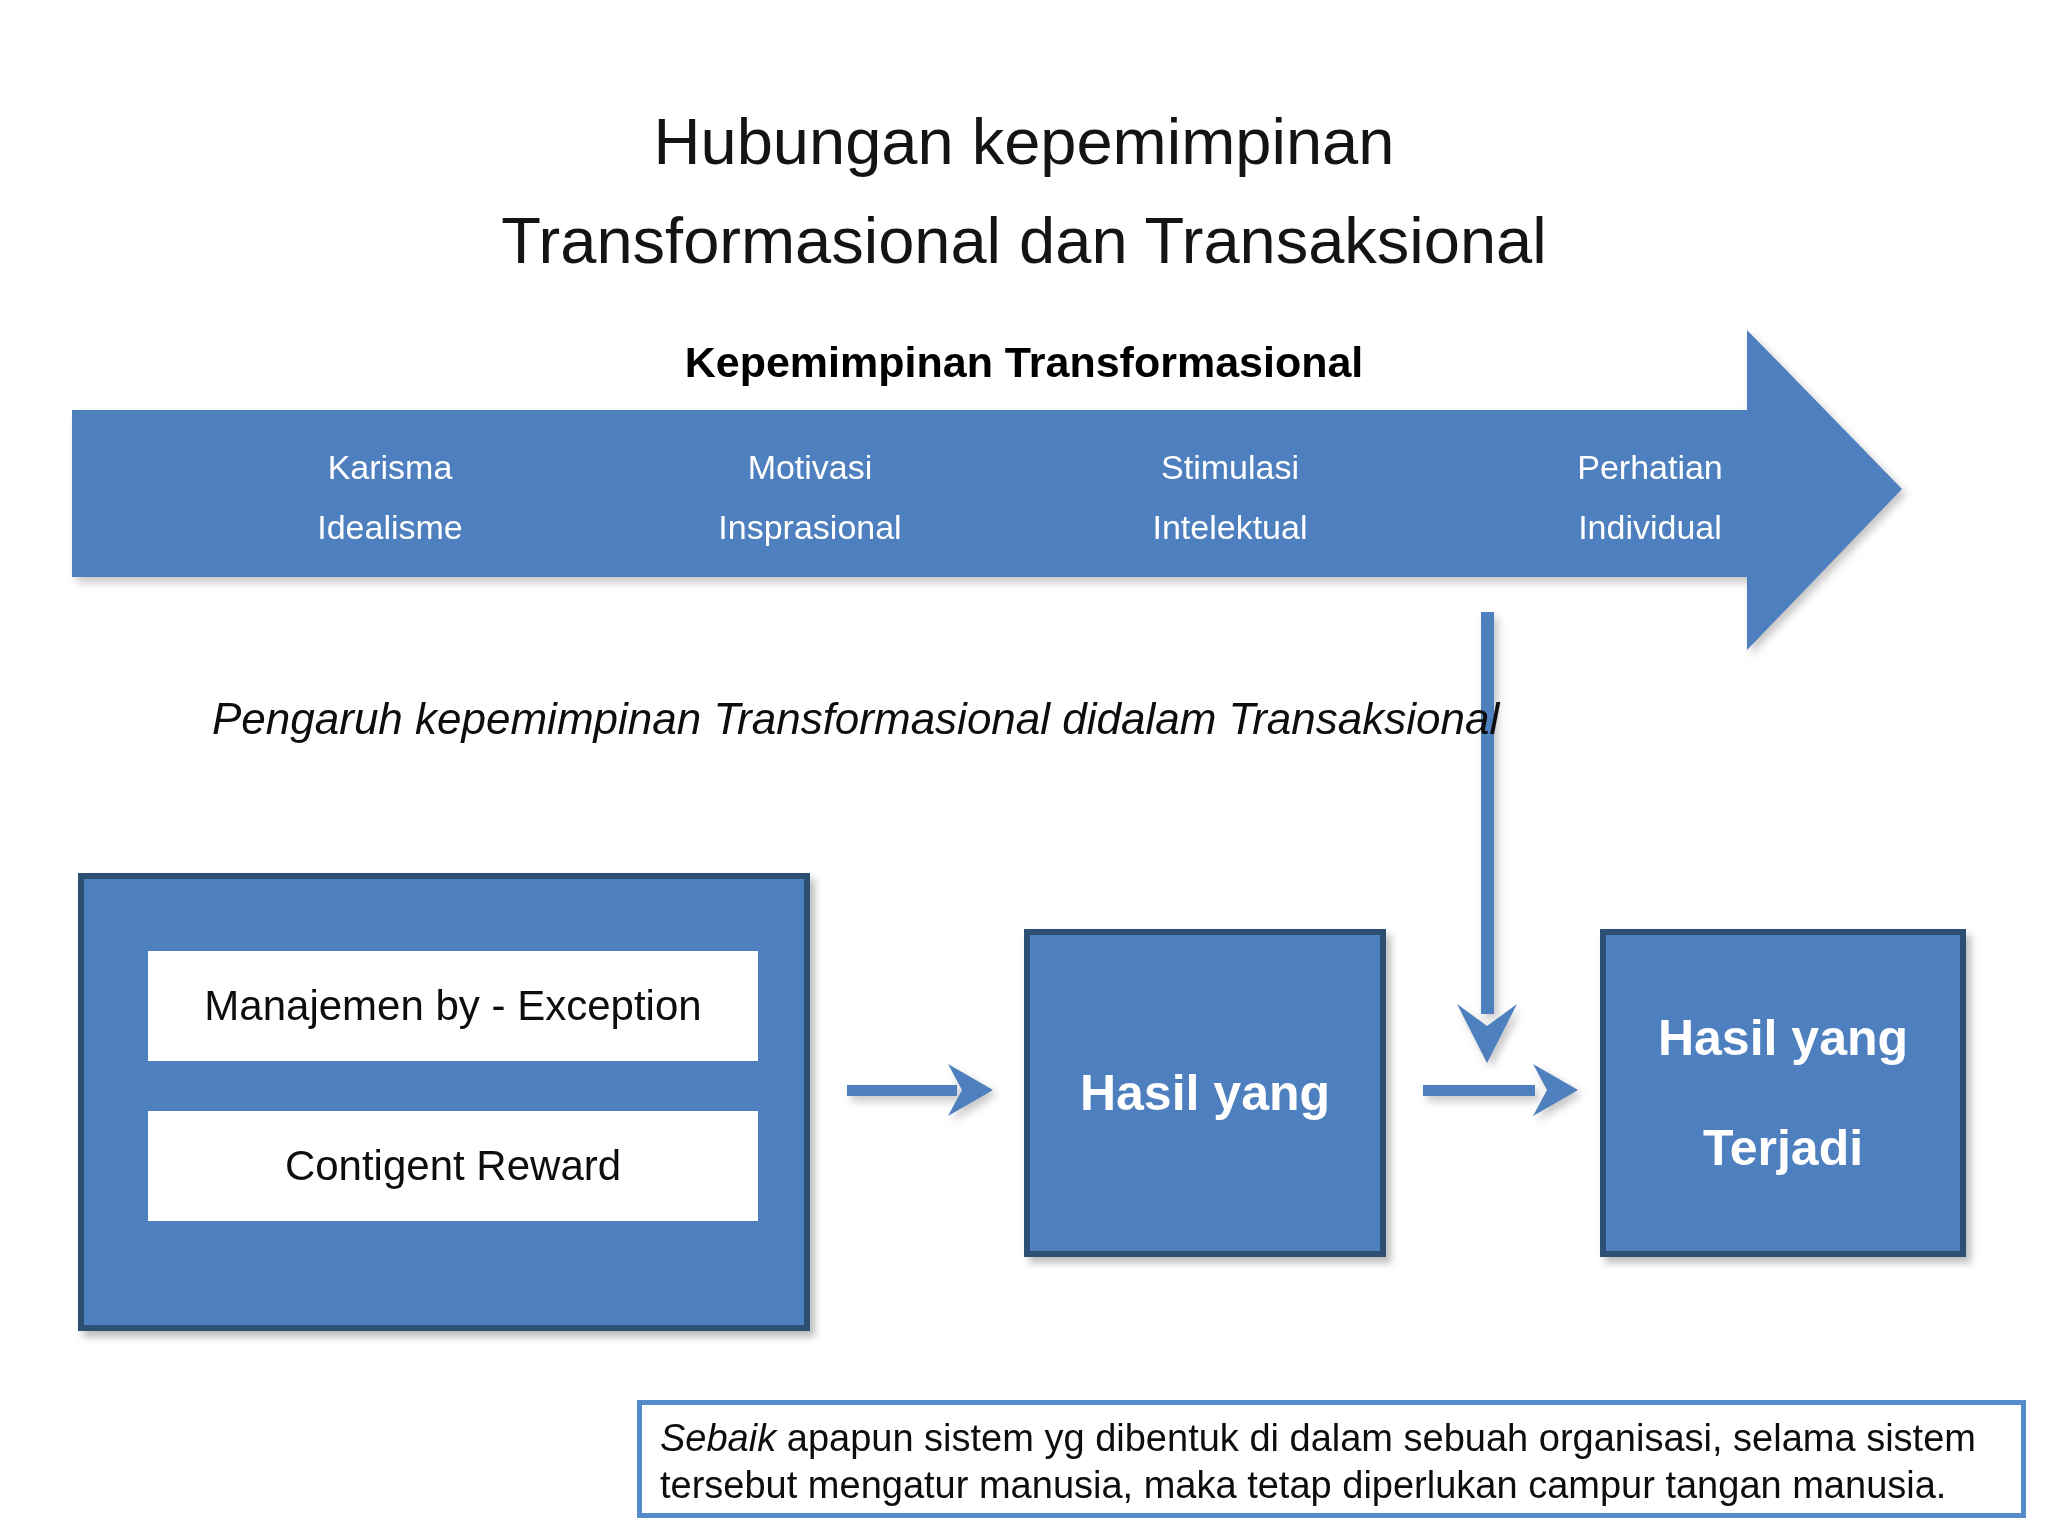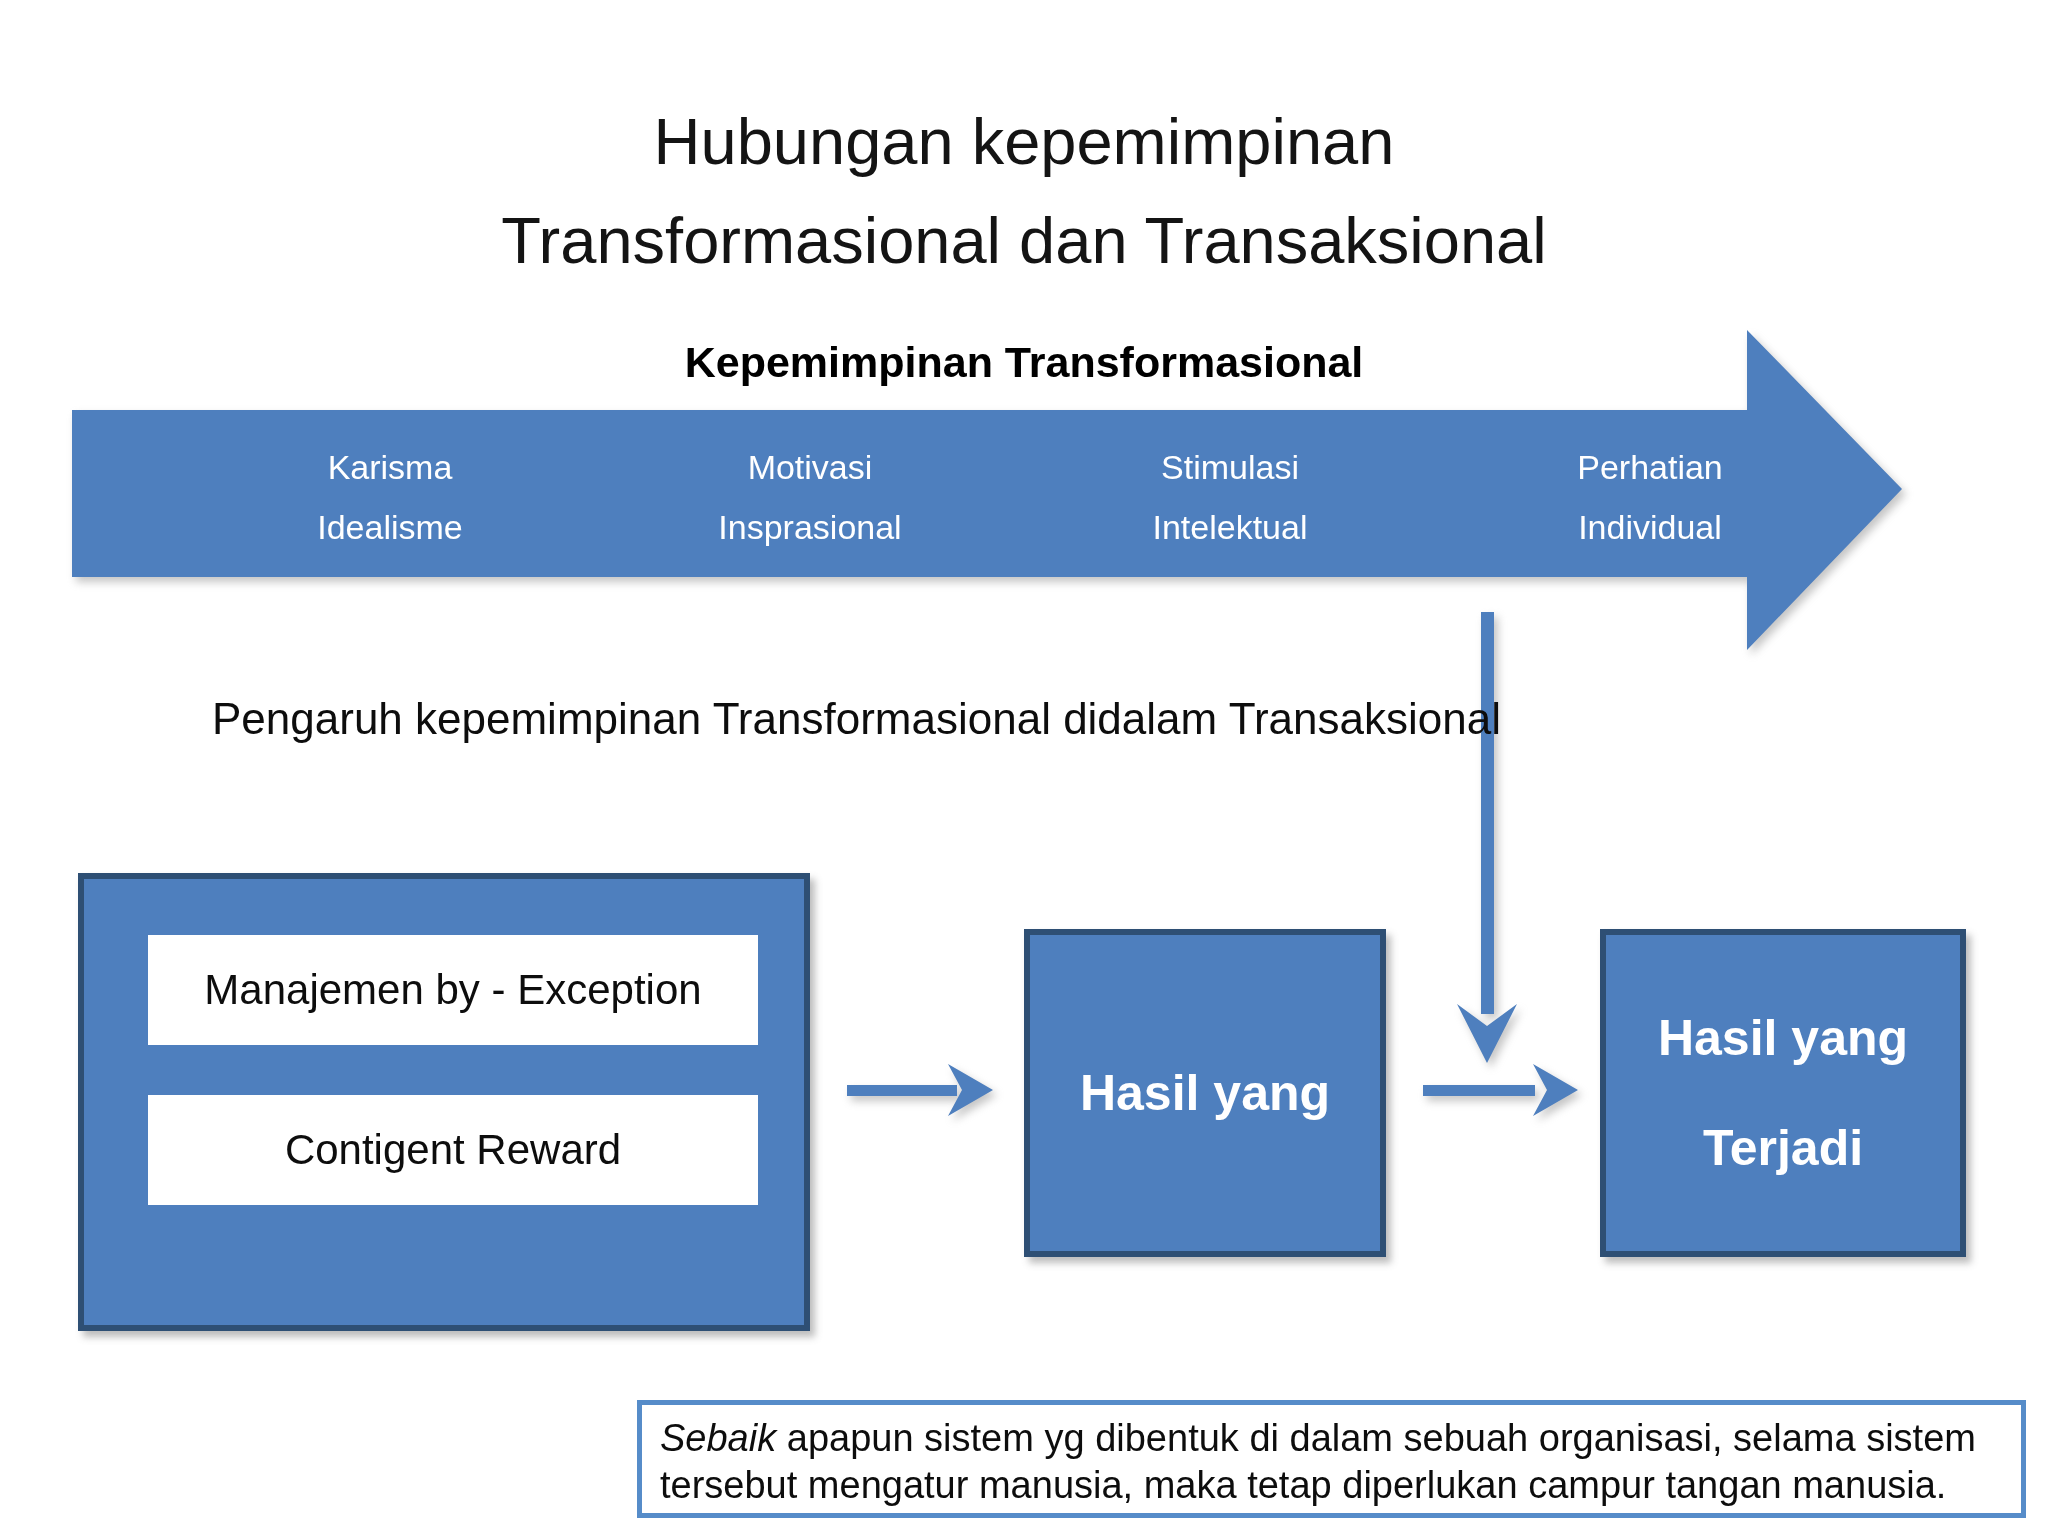--- a/index.html
+++ b/index.html
@@ -13,28 +13,28 @@
   
   .band-heading{position:absolute;top:338px;left:0;width:100%;text-align:center;
     font-size:43px;font-weight:bold;color:#000;}
   
   .arrows{position:absolute;top:0;left:0;
     filter:drop-shadow(4px 5px 4px rgba(110,110,110,0.40));}
   
   .band-labels{position:absolute;left:180px;top:437px;width:1680px;display:flex;}
   .band-col{flex:1;text-align:center;color:#ffffff;font-size:34px;line-height:60px;}
   
-  .influence{position:absolute;left:212px;top:694px;font-size:44px;color:#0d0d0d;}
+  .influence{position:absolute;left:212px;top:694px;font-size:44px;font-style:italic;color:#0d0d0d;}
   
   .big-box{position:absolute;left:78px;top:873px;width:732px;height:458px;
     background:#4e7fbe;border:6px solid #2e4f74;box-sizing:border-box;
     box-shadow:5px 6px 7px rgba(110,110,110,0.45);}
   .white-box{position:absolute;left:64px;width:610px;height:110px;background:#ffffff;
     display:flex;align-items:center;justify-content:center;
-    font-size:42px;color:#0d0d0d;}
+    font-size:42px;color:#0d0d0d;margin-top:16px;}
   .white-box.first{top:56px;}
   .white-box.second{top:216px;}
   
   .outcome-box{position:absolute;top:929px;height:328px;background:#4e7fbe;
     border:6px solid #2e4f74;box-sizing:border-box;
     display:flex;flex-direction:column;align-items:center;justify-content:center;
     color:#ffffff;font-weight:bold;font-size:50px;line-height:67px;
     box-shadow:5px 6px 7px rgba(110,110,110,0.45);gap:43px;}
   .outcome-expected{left:1024px;width:362px;}
   .outcome-actual{left:1600px;width:366px;}

